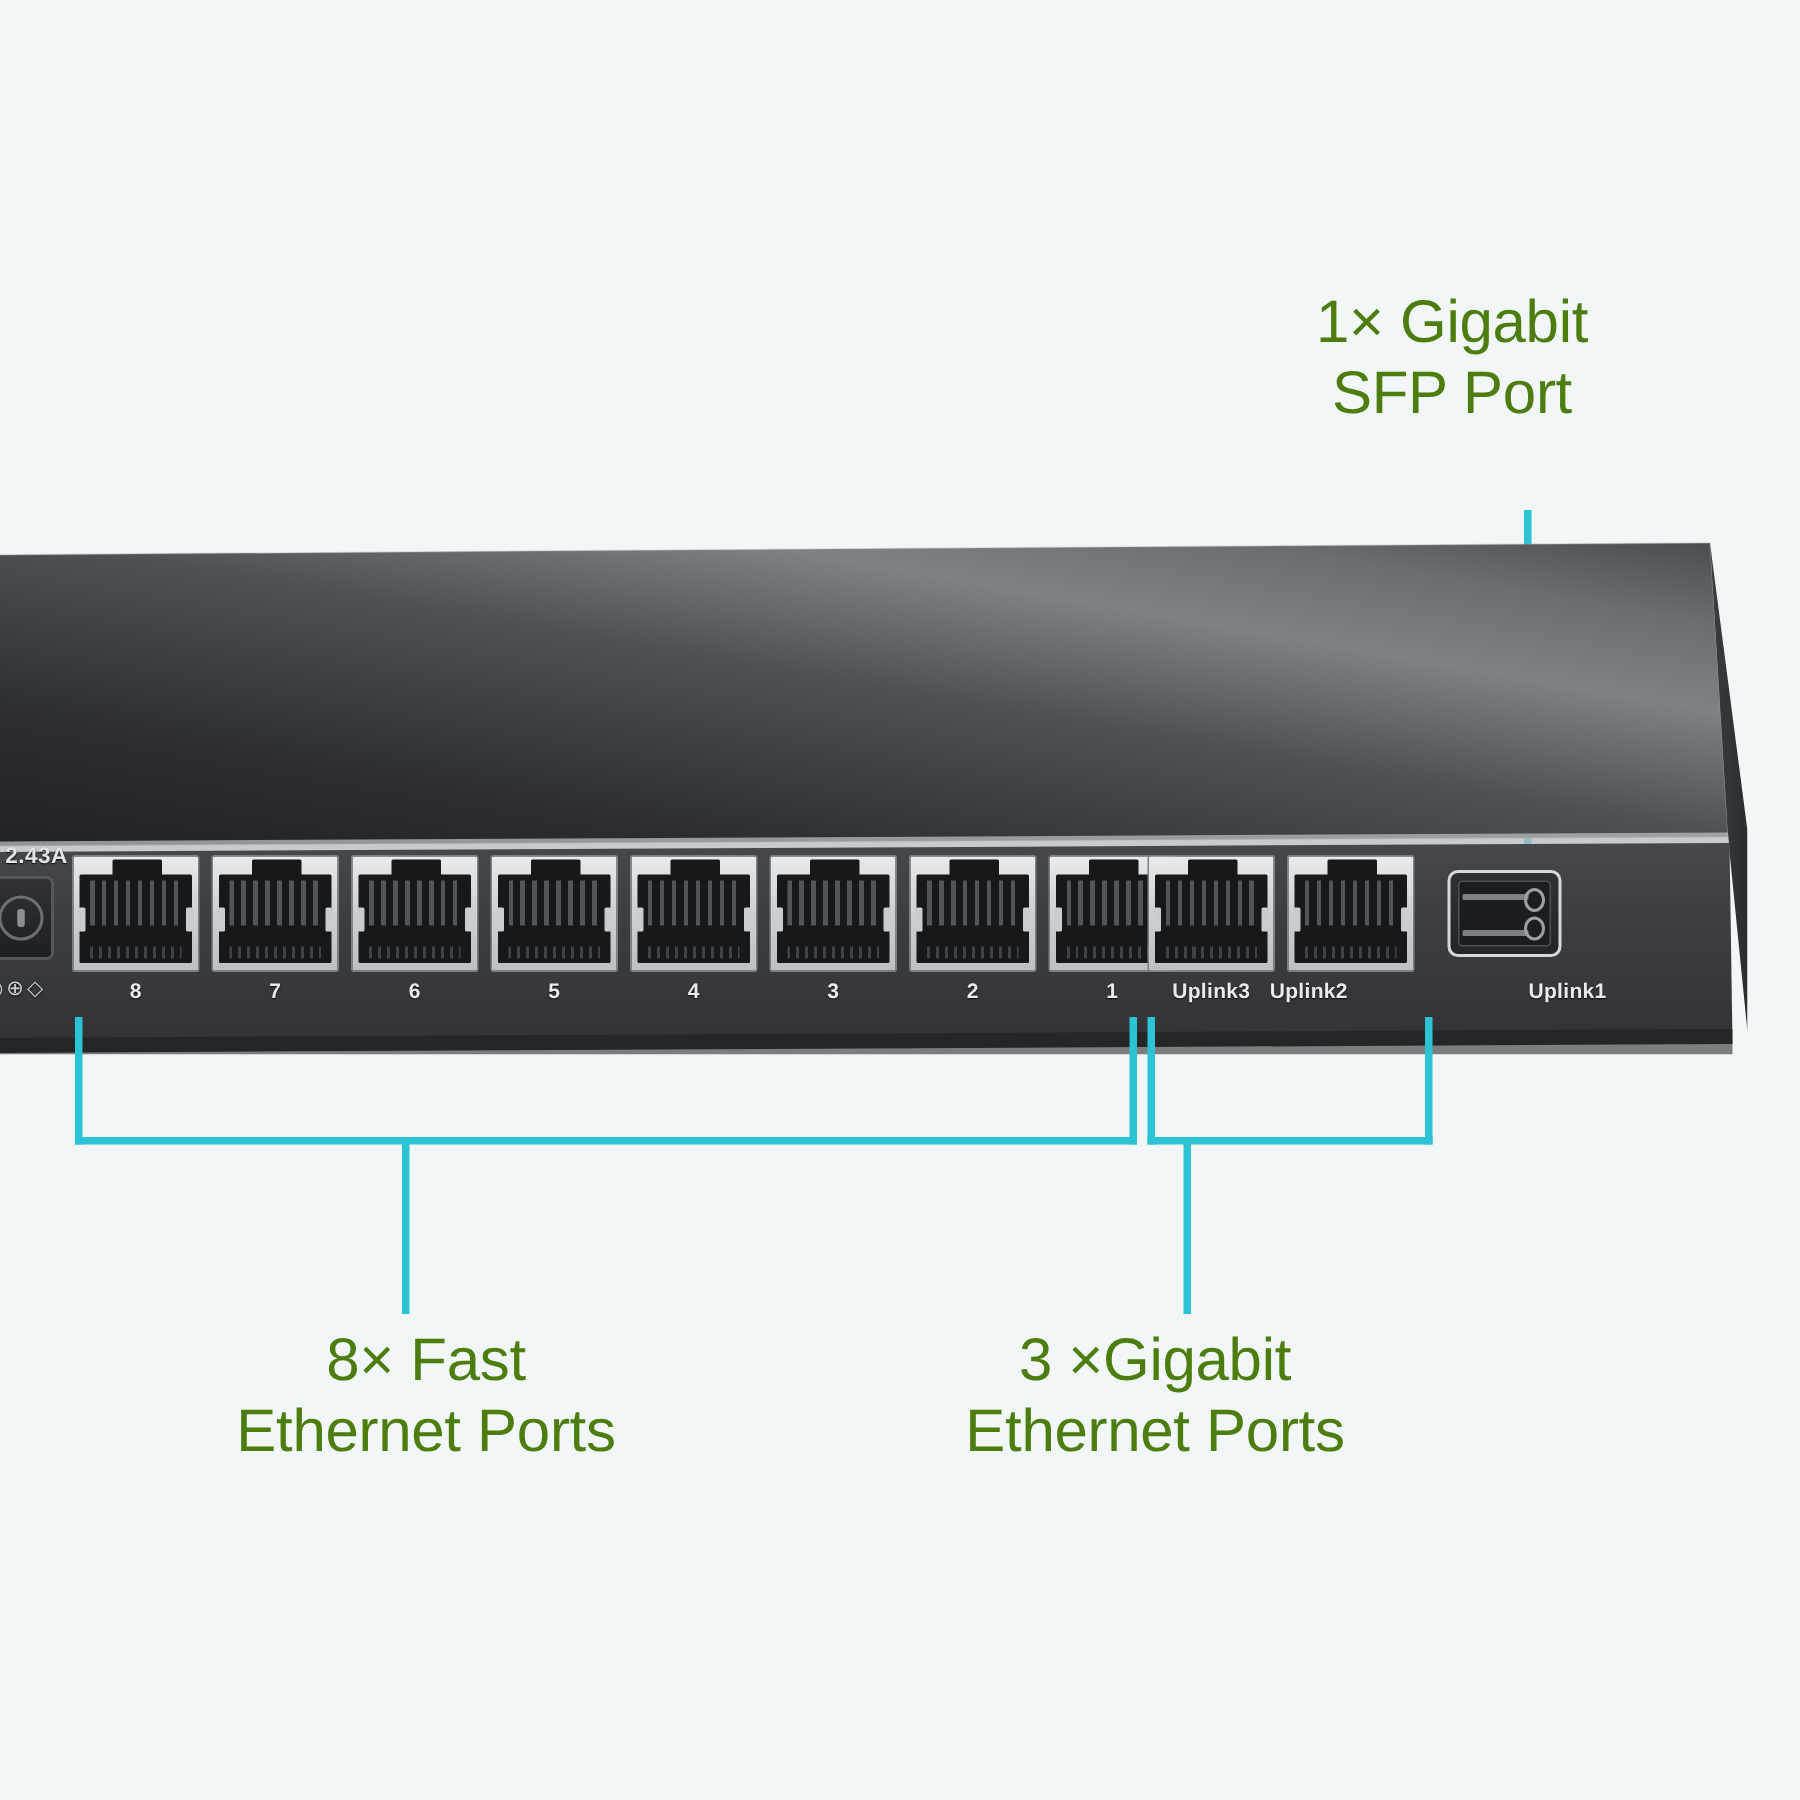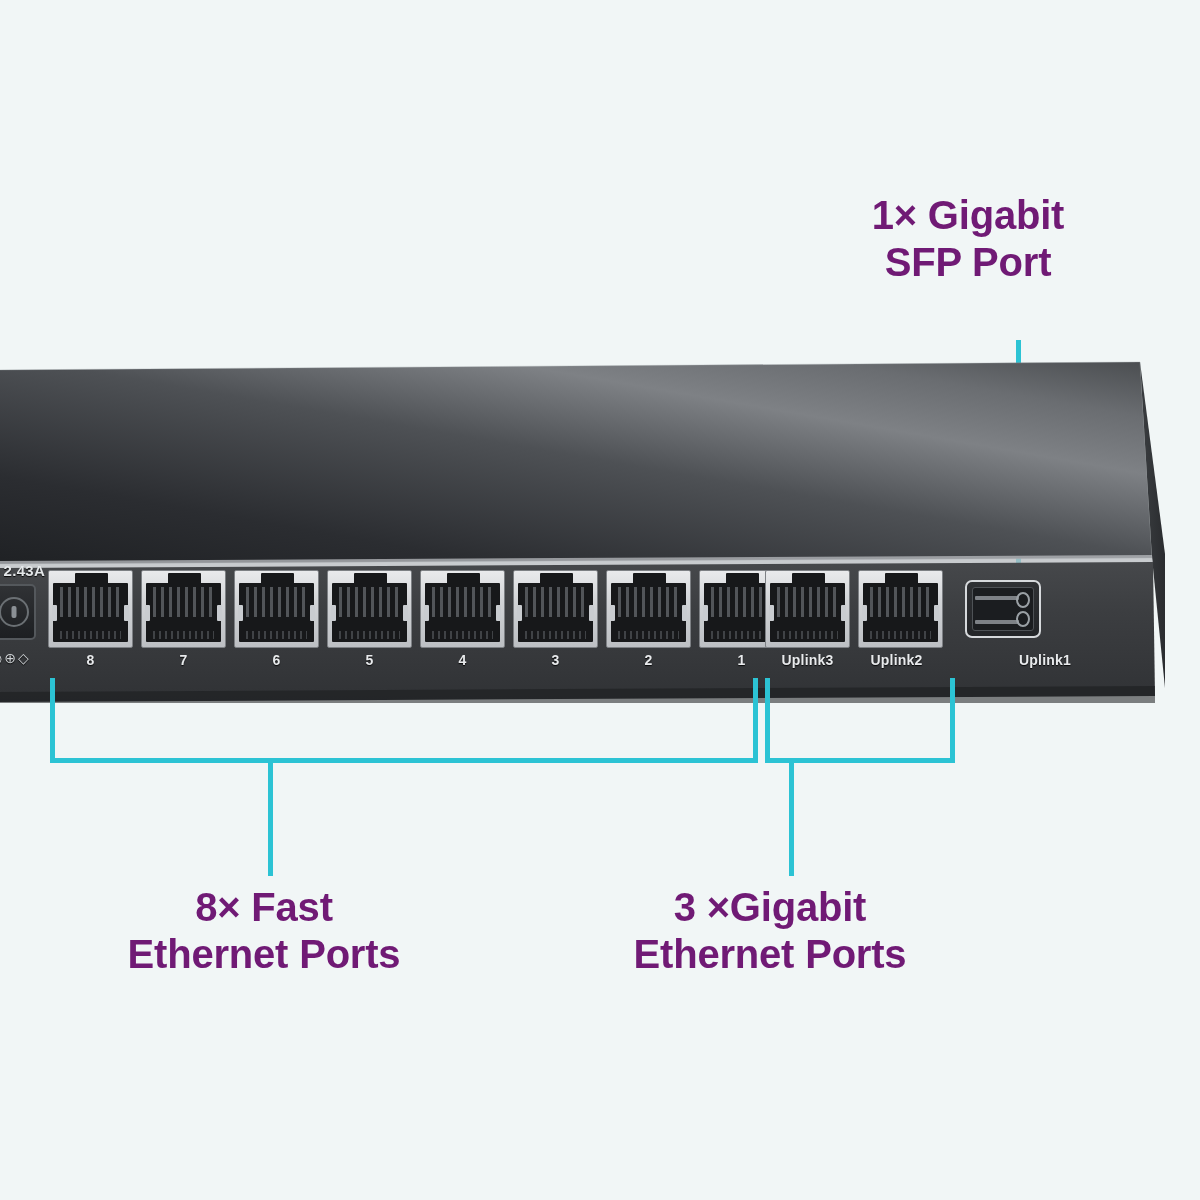--- a/index.html
+++ b/index.html
@@ -12,36 +12,36 @@
     width: 1200px;
     height: 1200px;
     background: #f1f6f6;
     overflow: hidden;
     font-family: "Liberation Sans", sans-serif;
   }
 
   
   .callout {
     position: absolute;
-    color: #701a75;
-    font-weight: 700;
+    color: #4d7c0f;
+    font-weight: 400;
     text-align: center;
     line-height: 1.18;
     letter-spacing: -0.2px;
     white-space: pre-line;
   }
   #callout-sfp {
     right: 62px;
     top: 192px;
     font-size: 40px;
     width: 340px;
     text-align: center;
   }
   #callout-fast {
-    left: 62px;
+    left: 82px;
     top: 884px;
     width: 404px;
     font-size: 40px;
   }
   #callout-giga {
     left: 566px;
     top: 884px;
     width: 408px;
     font-size: 40px;
   }
@@ -400,21 +400,21 @@
 
     <div class="port-label" style="left: 50px; width: 101px;">8</div>
         <div class="port-label" style="left: 143px; width: 101px;">7</div>
         <div class="port-label" style="left: 236px; width: 101px;">6</div>
         <div class="port-label" style="left: 329px; width: 101px;">5</div>
         <div class="port-label" style="left: 422px; width: 101px;">4</div>
         <div class="port-label" style="left: 515px; width: 101px;">3</div>
         <div class="port-label" style="left: 608px; width: 101px;">2</div>
         <div class="port-label" style="left: 701px; width: 101px;">1</div>
         <div class="port-label" style="left: 767px; width: 101px;">Uplink3</div>
-        <div class="port-label" style="left: 856px; width: 101px;">Uplink2</div>
+        <div class="port-label" style="left: 832px; width: 101px;">Uplink2</div>
       </div>
   </div>
 
   <div class="leader v" style="left:50px;  top:678px; height:85px;"></div>
   <div class="leader h" style="left:50px;  top:758px; width:708px;"></div>
   <div class="leader v" style="left:753px; top:678px; height:85px;"></div>
   <div class="leader v" style="left:268px; top:758px; height:118px;"></div>
 
   <div class="callout" id="callout-fast">8× Fast
 Ethernet Ports</div>

